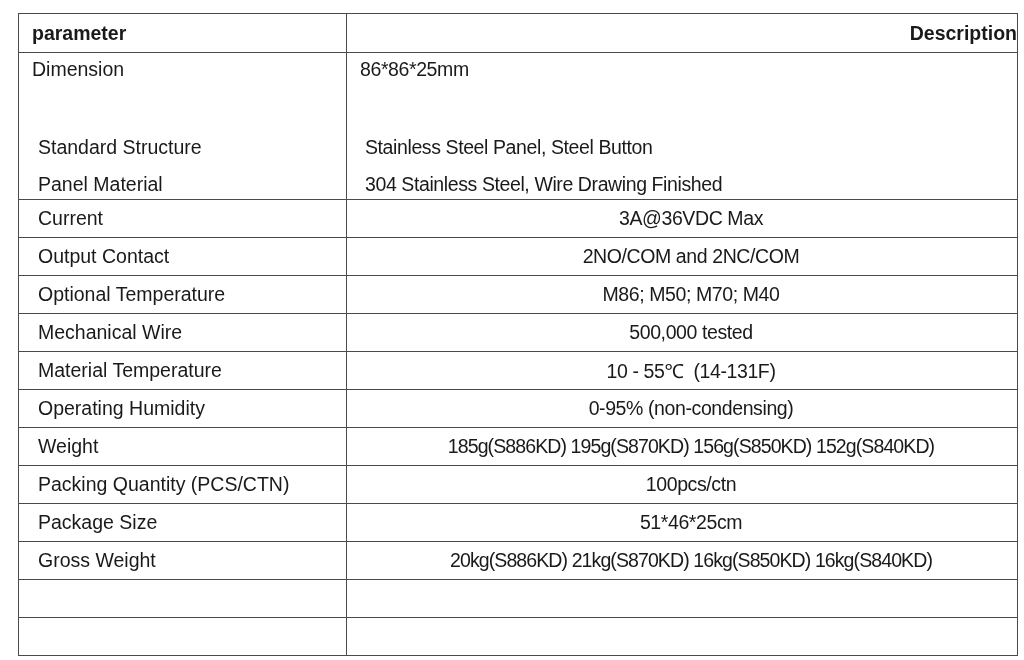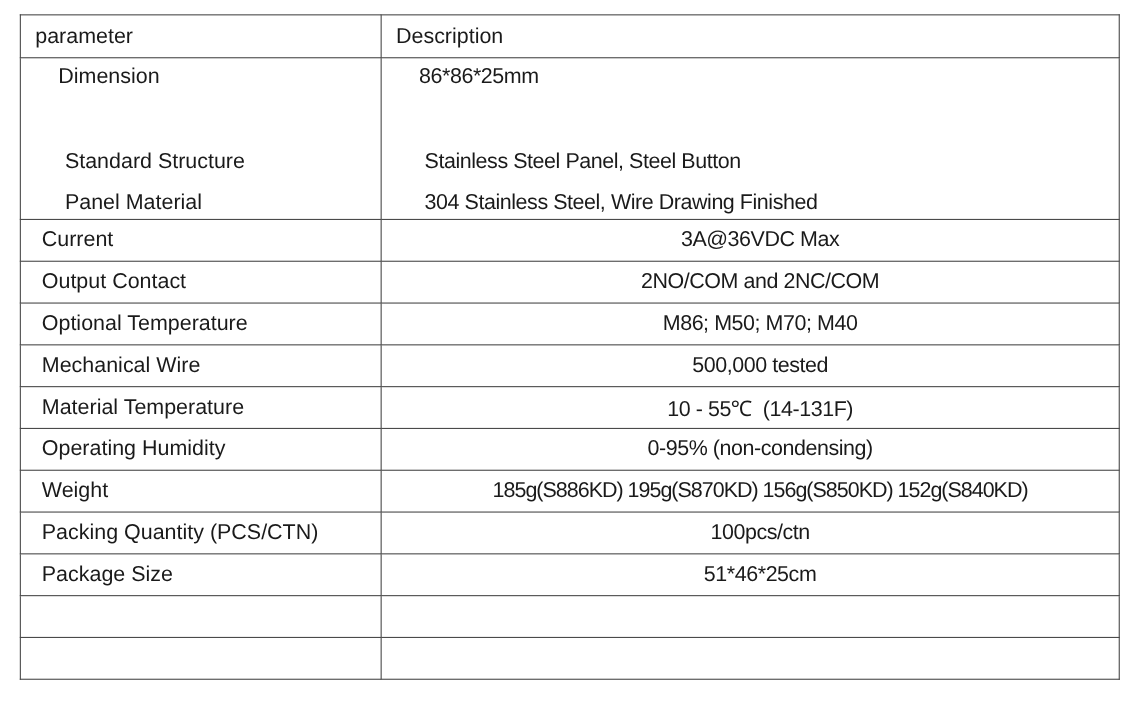--- a/index.html
+++ b/index.html
@@ -4,28 +4,28 @@
 <style>
   html, body { margin:0; padding:0; background:#fff; }
   body { width:1024px; height:660px; position:relative; overflow:hidden;
          font-family:"Liberation Sans", sans-serif; color:#1a1a1a; }
   table { position:absolute; left:18px; top:13px; width:999px; border-collapse:collapse;
           table-layout:fixed; }
   td, th { border:1.5px solid #4a4a4a; padding:0; vertical-align:top; font-size:19.5px;
            text-align:left; overflow:hidden; white-space:nowrap; }
   col.c1 { width:328px; }
   col.c2 { width:671px; }
-  th { font-weight:normal; height:38px; vertical-align:middle; }
+  th { font-weight:bold; height:38px; vertical-align:middle; }
   th .t { padding-left:13px; }
-  th.d .t { padding-left:13px; }
+  th.d .t { padding-left:13px;text-align:right; }
   tr.r td { height:37px; vertical-align:middle; }
   td .t { padding-left:19px; }
   td.d .t { padding-left:18px; }
   .stack { height:146px; position:relative; }
-  .stack .line { position:absolute; left:0;margin-left:21px; }
+  .stack .line { position:absolute; left:0; }
   td.d .desc-narrow { letter-spacing:-0.4px;text-align:center; }
 </style>
 </head>
 <body>
 
 <table>
   <colgroup>
       <col class="c1">
       <col class="c2">
     </colgroup>
@@ -121,20 +121,28 @@
   <tr class="r">
         <td>
           <div class="t">Package Size</div>
         </td>
         <td class="d">
           <div class="t desc-narrow">51*46*25cm</div>
         </td>
       </tr>
   <tr class="r">
         <td>
+          <div class="t">Gross Weight</div>
+        </td>
+        <td class="d">
+          <div class="t desc-narrow" style="letter-spacing:-0.9px">20kg(S886KD) 21kg(S870KD) 16kg(S850KD) 16kg(S840KD)</div>
+        </td>
+      </tr>
+  <tr class="r">
+        <td>
           <div class="t"></div>
         </td>
         <td class="d">
           <div class="t"></div>
         </td>
       </tr>
   <tr class="r">
         <td>
           <div class="t"></div>
         </td>

